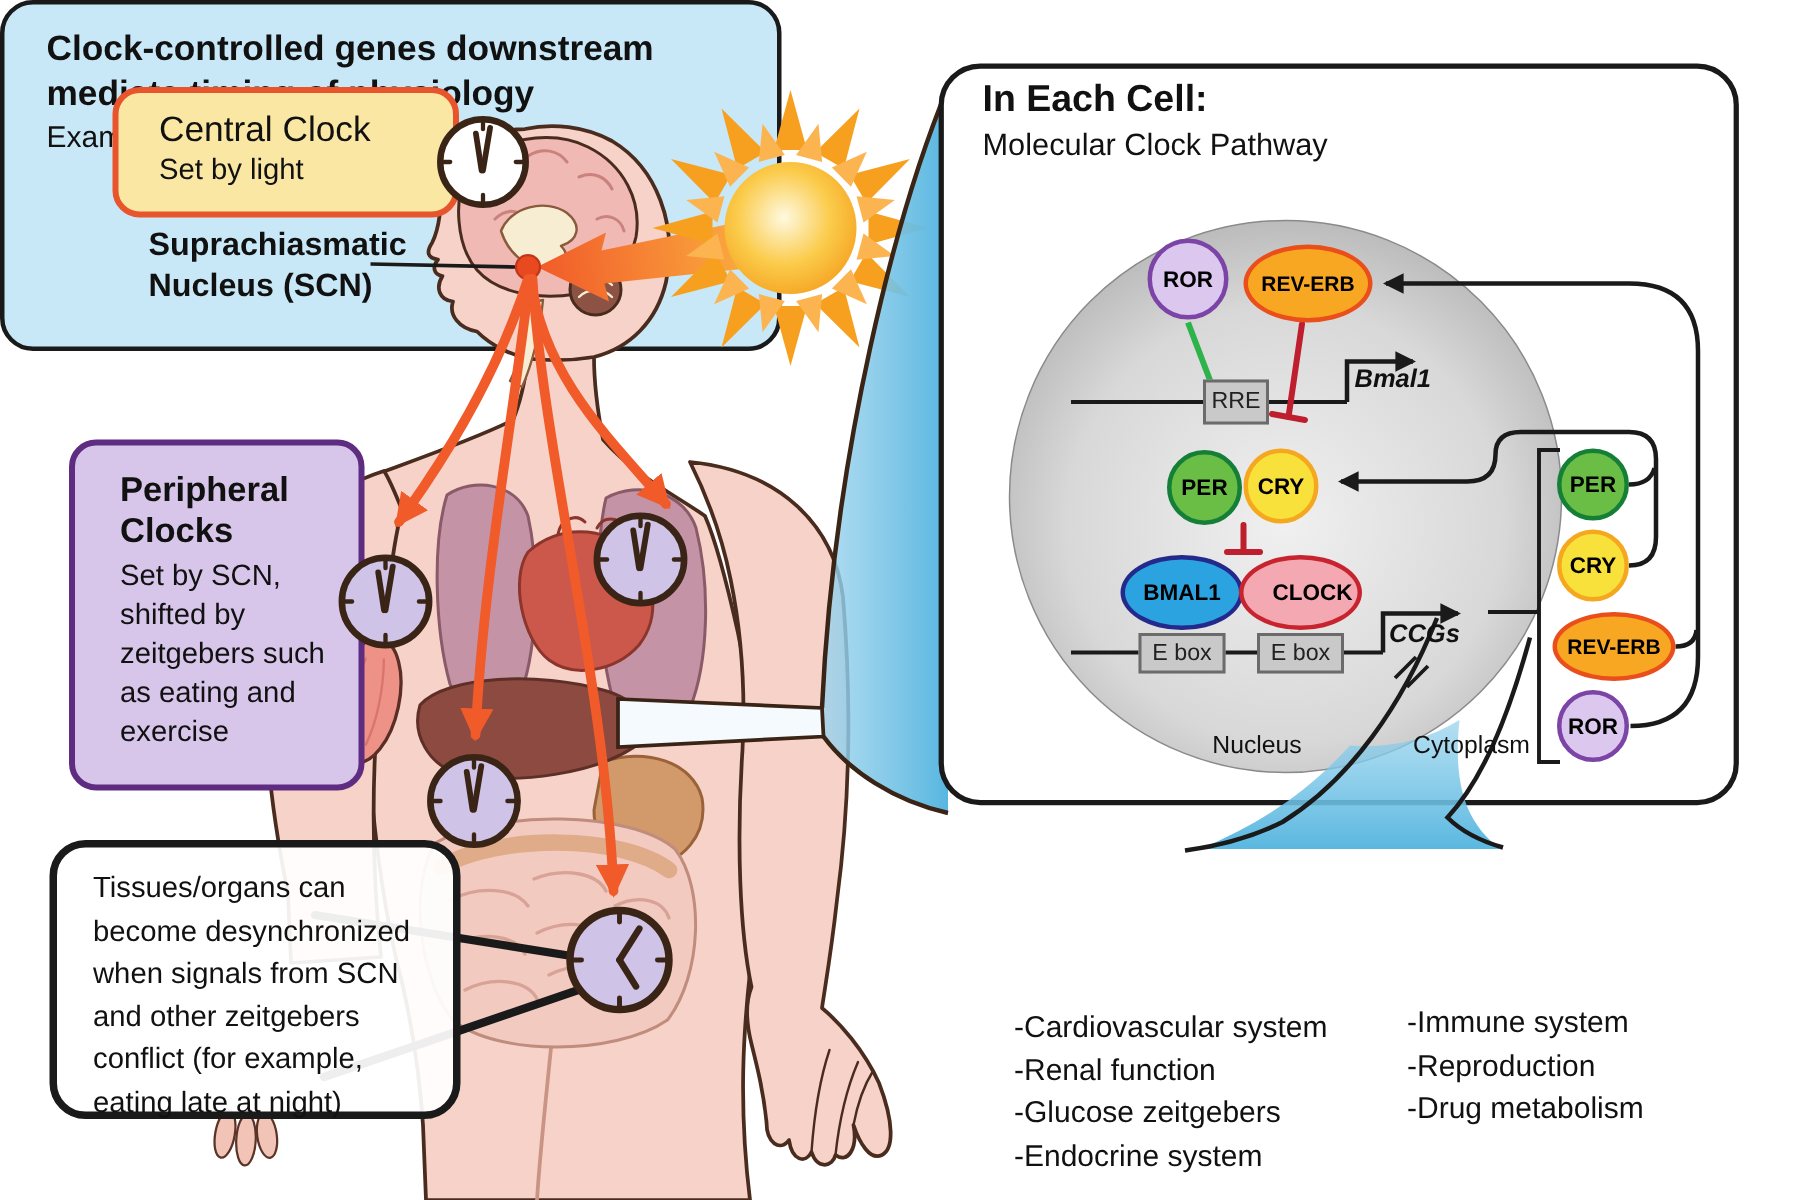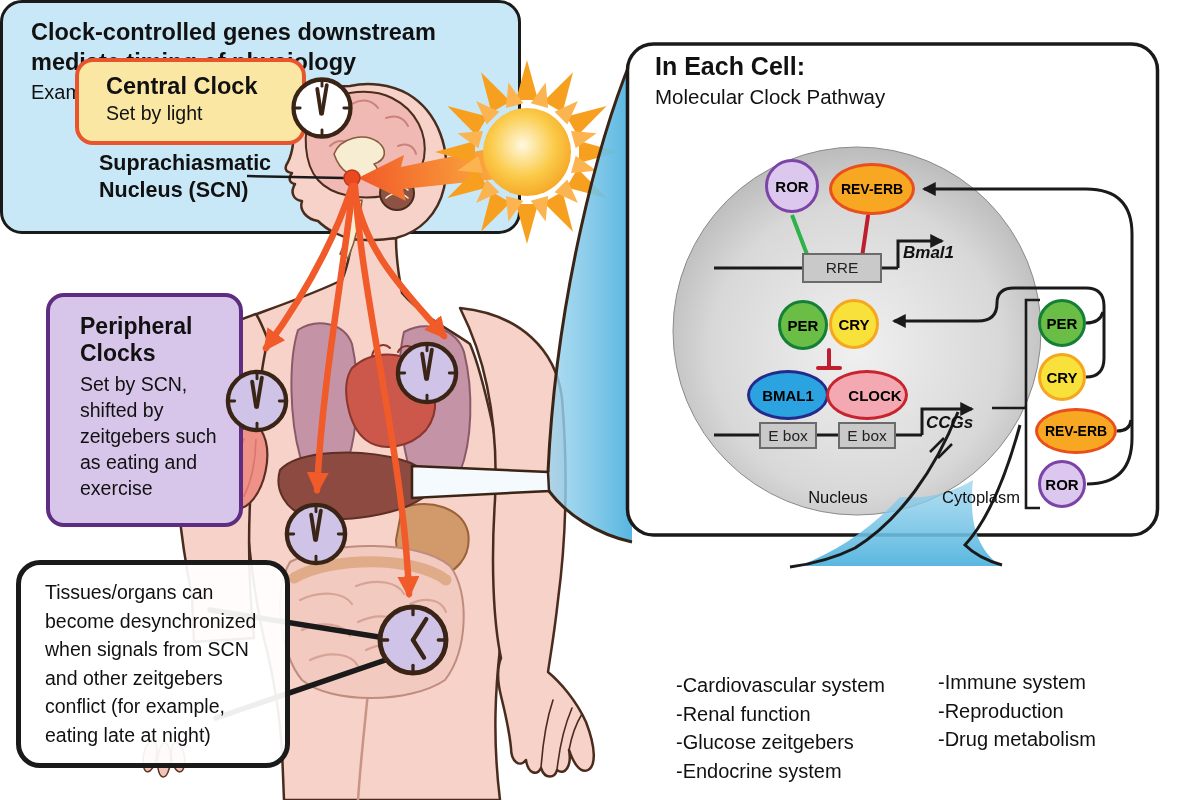--- a/index.html
+++ b/index.html
@@ -3,46 +3,46 @@
 <meta charset="utf-8">
 <style>
   html,body{margin:0;padding:0;background:#fff;}
   #stage{position:relative;width:1200px;height:800px;overflow:hidden;background:#ffffff;
          font-family:"Liberation Sans",sans-serif;color:#111;}
   .abs{position:absolute;}
   svg{position:absolute;left:0;top:0;}
   
   .calloutbox{position:absolute;box-sizing:border-box;border-radius:18px;}
   #central-box{left:75px;top:58px;width:231px;height:87px;background:#F9E7A3;border:4px solid #E8542C;padding:10px 0 0 27px;}
-  #central-box .t{font-size:23.5px;font-weight:bold;line-height:28px;}
+  #central-box .t{font-size:23.5px;font-weight:normal;line-height:28px;}
   #central-box .s{font-size:19.5px;line-height:26px;}
   #scn-label{left:99px;top:150px;width:195px;font-size:21.5px;font-weight:bold;line-height:27px;}
   #peripheral-box{left:46px;top:293px;width:197px;height:234px;background:#D7C6EA;border:4px solid #5E2D82;padding:16px 0 0 30px;}
   #peripheral-box .t{font-size:23px;font-weight:bold;line-height:27px;width:140px;}
   #peripheral-box .s{font-size:19.5px;line-height:26px;width:155px;margin-top:4px;}
-  #bubble{left:16px;top:560px;width:274px;height:208px;background:rgba(255,255,255,0.93);
+  #bubble{left:33px;top:560px;width:274px;height:186px;background:rgba(255,255,255,0.93);
           border:5px solid #1A1A1A;border-radius:24px;padding:13px 16px 0 24px;box-sizing:border-box;}
   #bubble .s{font-size:19.5px;line-height:28.5px;}
   
   #cell-title{left:655px;top:52px;font-size:25px;font-weight:bold;}
   #cell-subtitle{left:655px;top:85px;font-size:20.5px;}
   
   .node{position:absolute;box-sizing:border-box;display:flex;align-items:center;justify-content:center;
         font-weight:bold;font-size:15px;color:#000000;z-index:4;}
   .circ{border-radius:50%;}
   .ellip{border-radius:50%;}
   #ror-n{left:765px;top:159px;width:54px;height:54px;background:#DCC8EE;border:3px solid #7B44A6;}
   #reverb-n{left:829px;top:163px;width:86px;height:52px;background:#F8A723;border:3.5px solid #E94E1B;font-size:14px;}
   #per-n{left:778px;top:300px;width:50px;height:50px;background:#6ABD45;border:3px solid #157F38;}
   #cry-n{left:829px;top:299px;width:50px;height:50px;background:#F8E13A;border:3px solid #F5A81F;}
   #bmal1-n{left:747px;top:370px;width:82px;height:50px;background:#2BA3E0;border:3px solid #232A8C;}
   #clock-n{left:826px;top:370px;width:82px;height:50px;background:#F3A8B2;border:3px solid #C8242F;padding-left:16px;}
   .dnabox{position:absolute;box-sizing:border-box;display:flex;align-items:center;justify-content:center;
           background:#C9C9C9;border:2.5px solid #6B6B6B;font-size:15.5px;color:#222;z-index:4;}
-  #rre{left:802px;top:253px;width:80px;height:30px;}
+  #rre{left:802px;top:253px;width:44px;height:30px;}
   #ebox1{left:759px;top:422px;width:58px;height:27px;}
   #ebox2{left:838px;top:422px;width:58px;height:27px;}
   .gene{position:absolute;font-style:italic;font-weight:600;font-size:17px;z-index:4;}
   #bmal1-gene{left:903px;top:243px;}
   #ccgs-gene{left:926px;top:413px;}
   .compartment{position:absolute;width:120px;text-align:center;font-size:16.5px;z-index:4;}
   #nucleus-label{left:778px;top:488px;}
   #cytoplasm-label{left:921px;top:488px;}
   
   #per-c{left:1038px;top:299px;width:48px;height:48px;background:#6ABD45;border:3px solid #157F38;}

